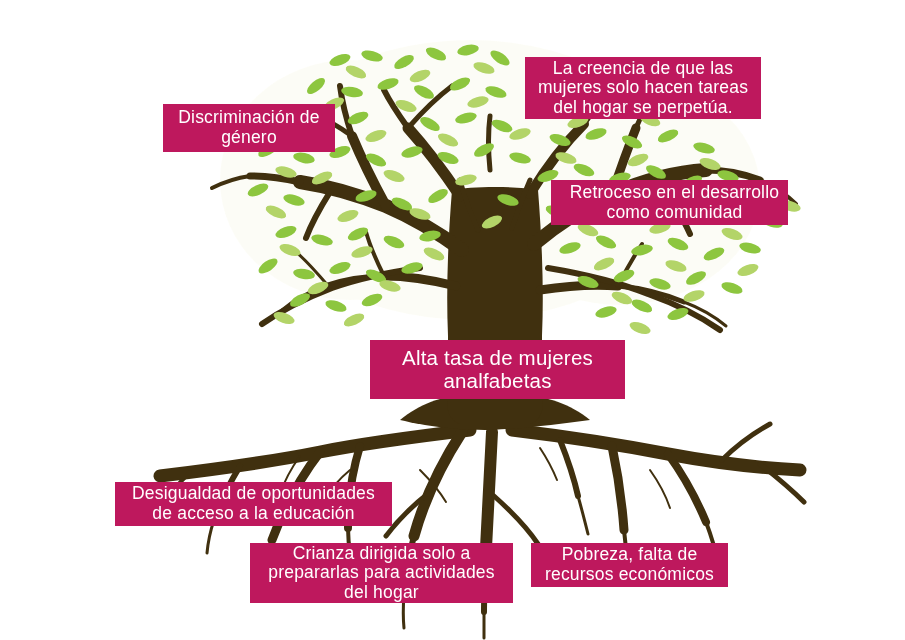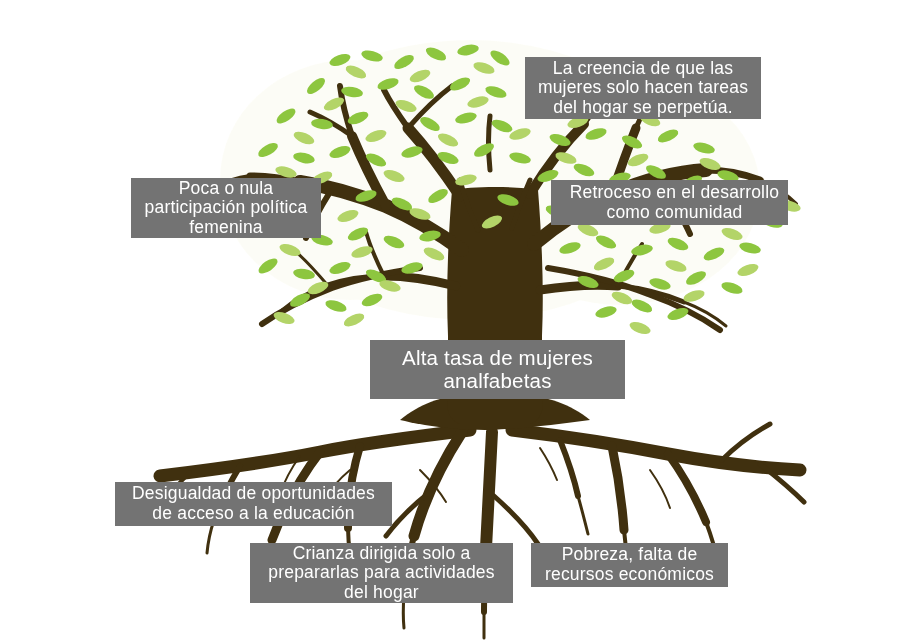--- a/index.html
+++ b/index.html
@@ -20,21 +20,21 @@
   }
   #tree-graphic {
     position: absolute;
     left: 0;
     top: 0;
     width: 905px;
     height: 640px;
   }
   .label-box {
     position: absolute;
-    background: #737373;
+    background: #be185d;
     color: #ffffff;
     display: flex;
     align-items: center;
     justify-content: center;
     text-align: center;
     line-height: 1.12;
     letter-spacing: 0.2px;
     font-family: "Liberation Sans", sans-serif;
     font-weight: 400;
     box-sizing: border-box;
@@ -297,24 +297,24 @@
         <ellipse cx="694" cy="296" rx="11" ry="5" transform="rotate(-18 694 296)"></ellipse>
         <ellipse cx="640" cy="328" rx="11" ry="5" transform="rotate(20 640 328)"></ellipse>
       </g>
     </g>
   </svg>
 
   <div class="label-box lb-creencia">
     <span>La creencia de que las mujeres solo hacen tareas del hogar se perpetúa.</span>
   </div>
 
-
-  <div class="label-box lb-politica">
-    <span>Poca o nula participación política femenina</span>
-  </div>
+  <div class="label-box lb-discrim">
+    <span>Discriminación de género</span>
+  </div>
+
 
   <div class="label-box lb-retroceso">
     <span>Retroceso en el desarrollo como comunidad</span>
   </div>
 
   <div class="label-box lb-central">
     <span>Alta tasa de mujeres analfabetas</span>
   </div>
 
 

